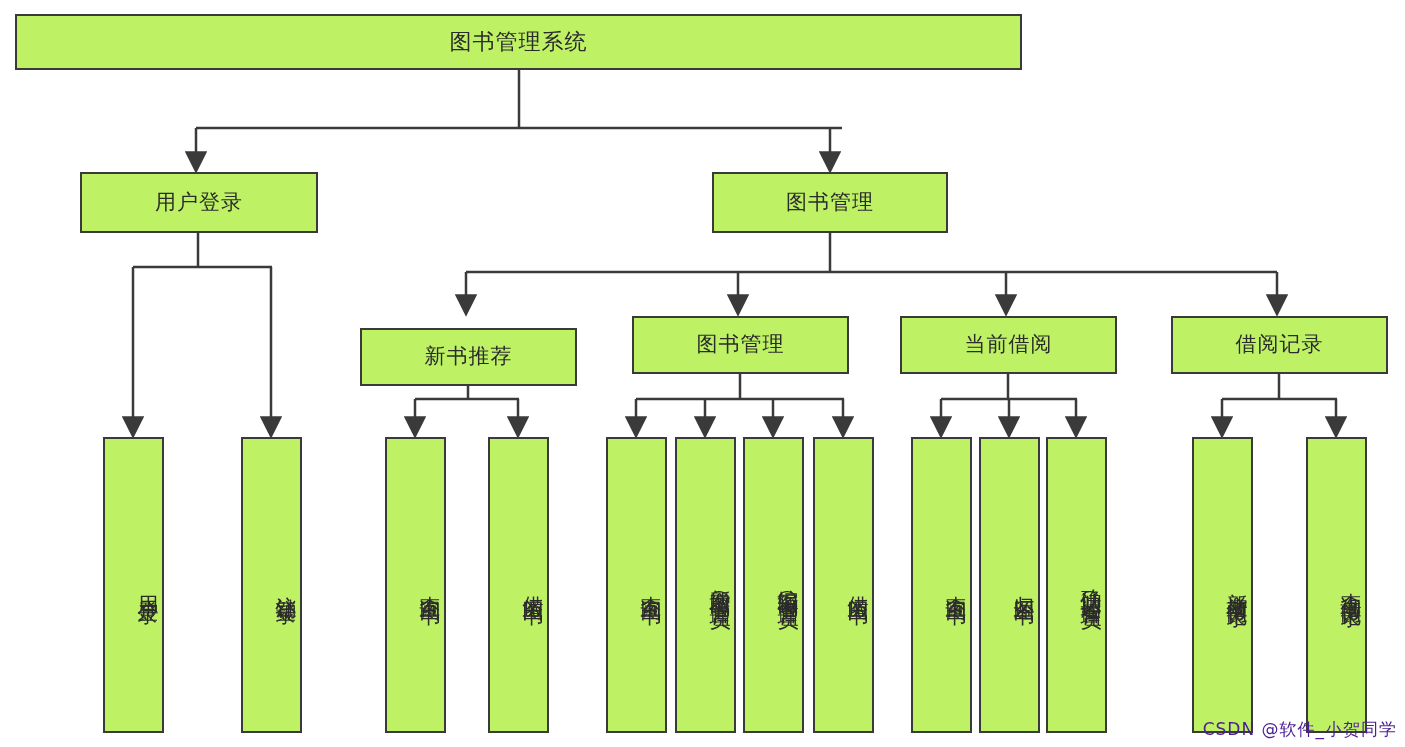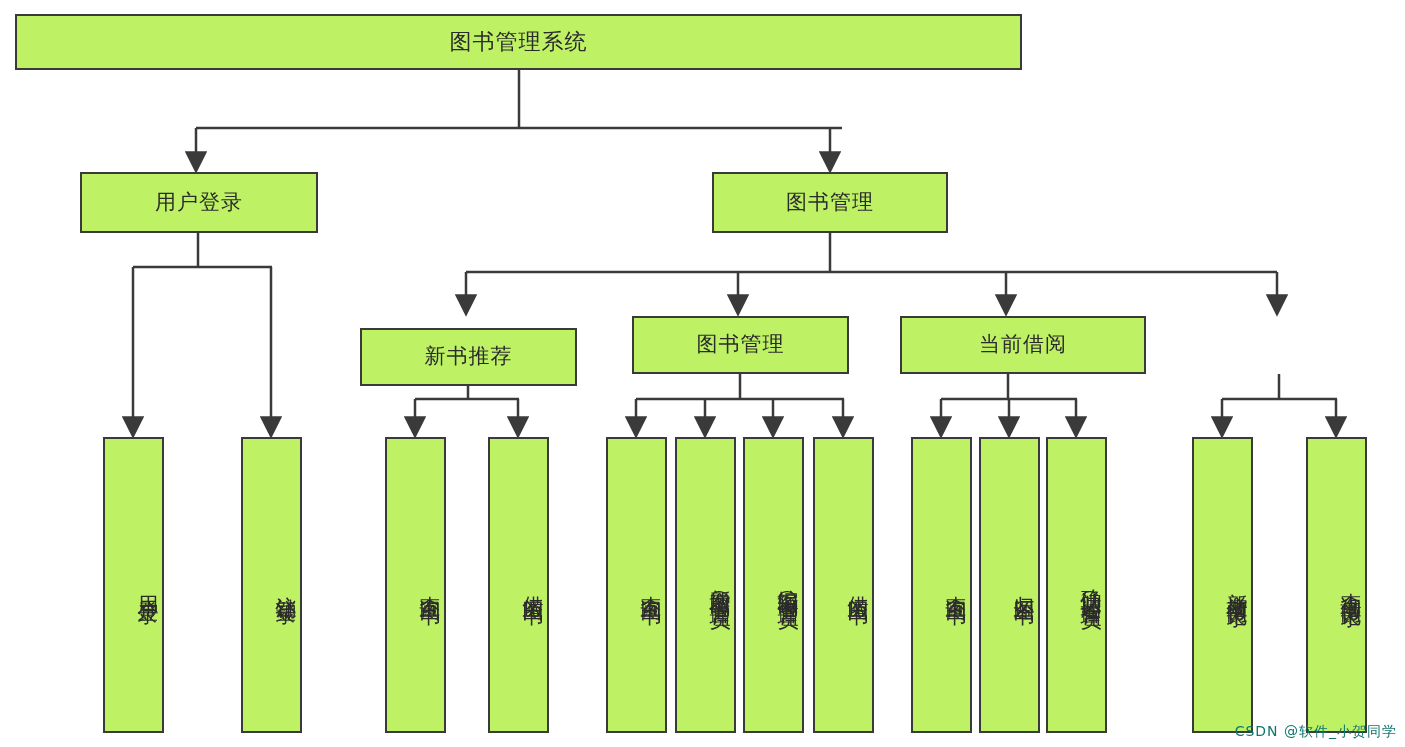--- a/index.html
+++ b/index.html
@@ -58,22 +58,22 @@
     display: block;
     white-space: nowrap;
   }
   #root-node {
     font-size: 22px;
   }
   #watermark {
     position: absolute;
     right: 8px;
     bottom: 6px;
-    font-size: 14px;
-    color: #0f766e;
+    font-size: 17px;
+    color: #4c1d95;
     letter-spacing: 1px;
     white-space: nowrap;
   }
 </style>
 </head>
 <body>
 
 <div id="diagram-root">
 
   <svg id="connector-layer" viewBox="0 0 1405 747" width="1405" height="747" xmlns="http://www.w3.org/2000/svg">
@@ -137,22 +137,25 @@
   <div class="node horizontal" style="left:712px; top:172px; width:236px; height:61px;">
     <span class="node-label">图书管理</span>
   </div>
 
   <div class="node horizontal" style="left:360px; top:316px; width:217px; height:58px;margin-top:12px;">
     <span class="node-label">新书推荐</span>
   </div>
   <div class="node horizontal" style="left:632px; top:316px; width:217px; height:58px;">
     <span class="node-label">图书管理</span>
   </div>
-  <div class="node horizontal" style="left:900px; top:316px; width:246px; height:58px;">
+  <div class="node horizontal" style="left:900px; top:316px; width:217px; height:58px;">
     <span class="node-label">当前借阅</span>
+  </div>
+  <div class="node horizontal" style="left:1171px; top:316px; width:217px; height:58px;">
+    <span class="node-label">借阅记录</span>
   </div>
 
   <div class="node vertical" style="left:103px; top:437px; width:61px; height:296px;">
     <span class="node-label">用户登录</span>
   </div>
   <div class="node vertical" style="left:241px; top:437px; width:61px; height:296px;">
     <span class="node-label">注销登录</span>
   </div>
 
   <div class="node vertical" style="left:385px; top:437px; width:61px; height:296px;">

